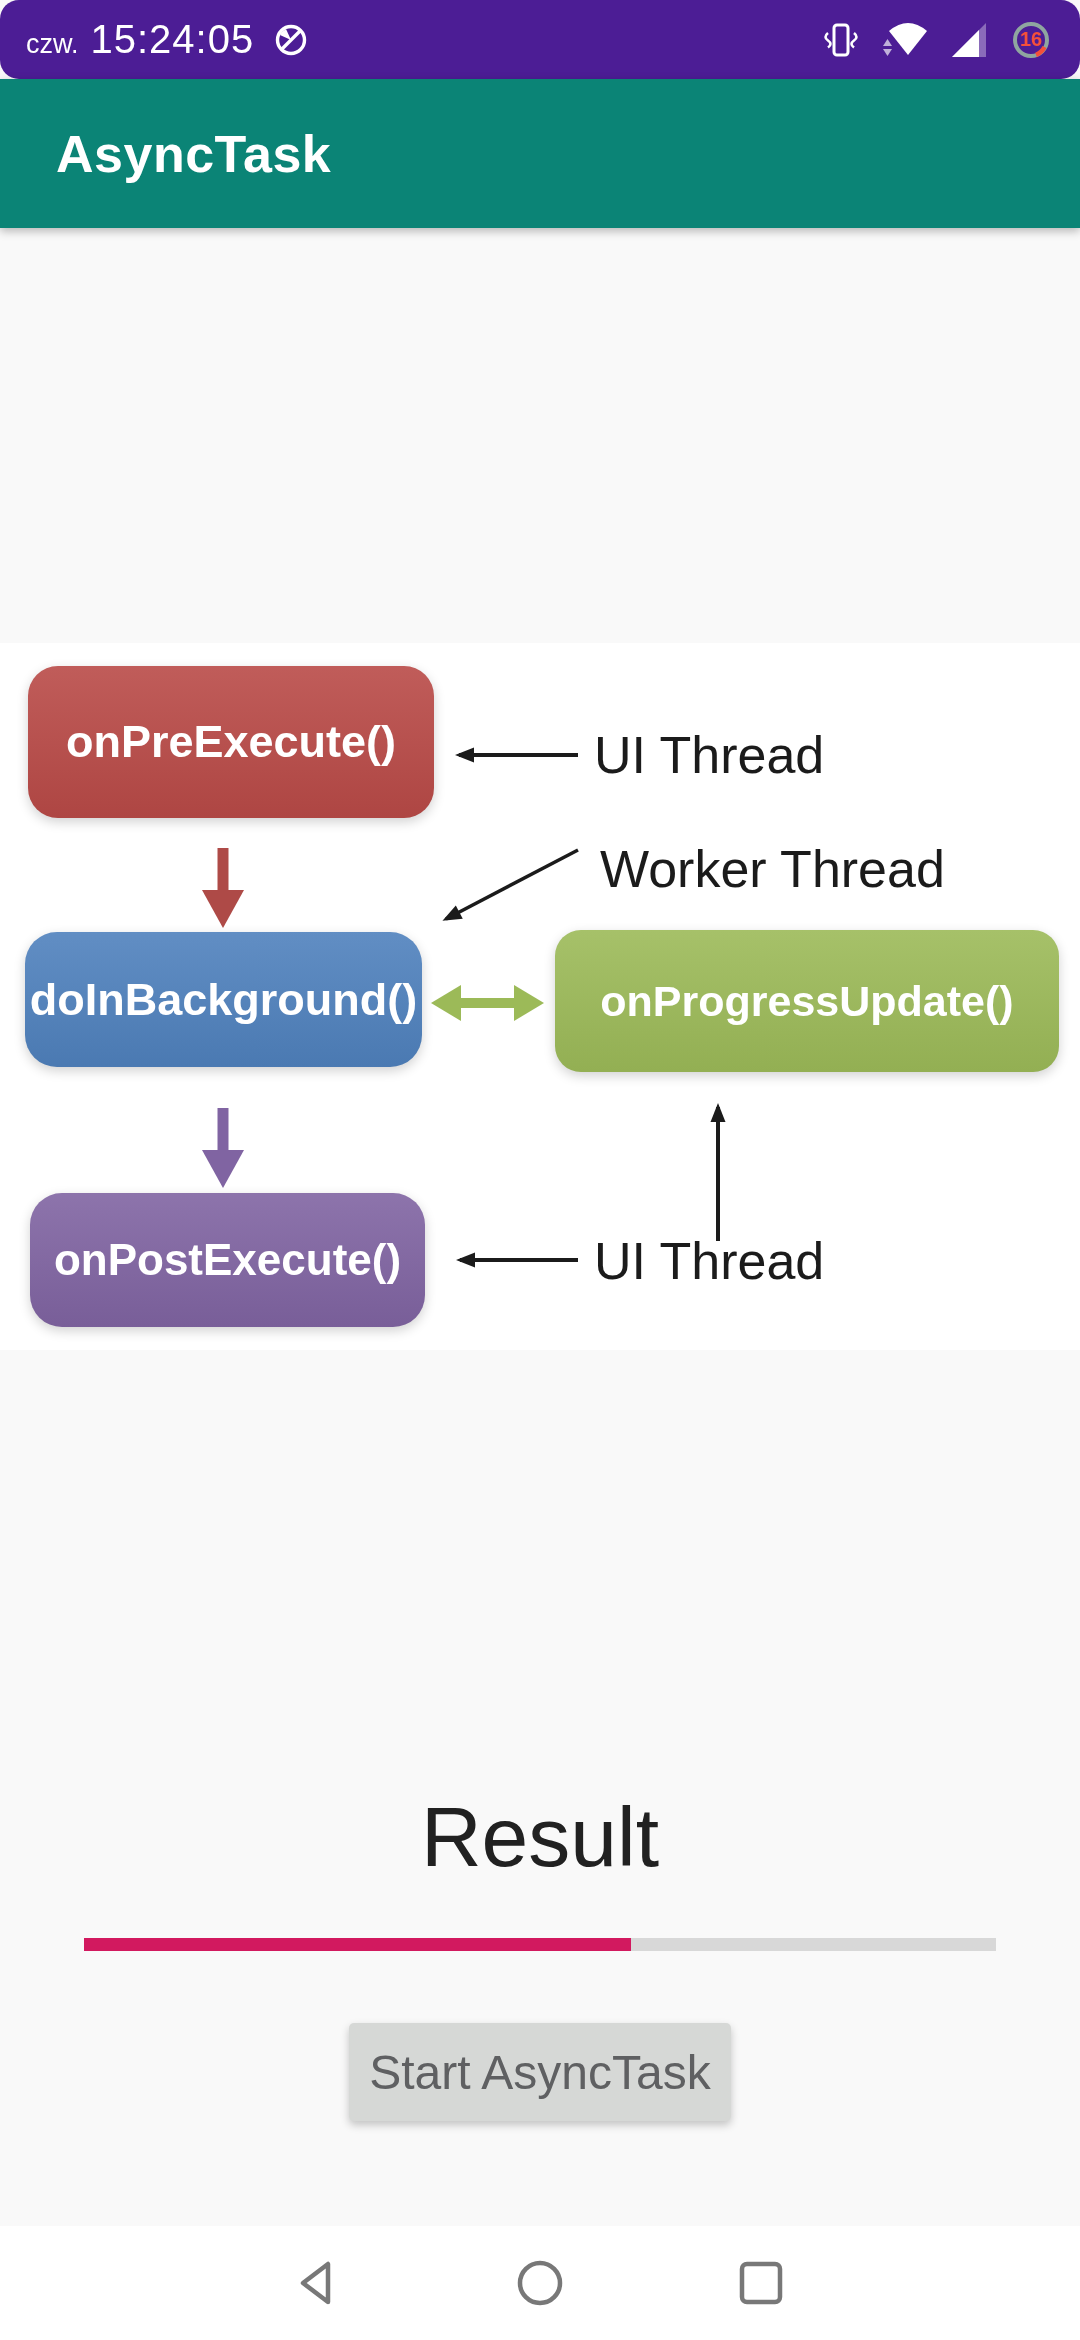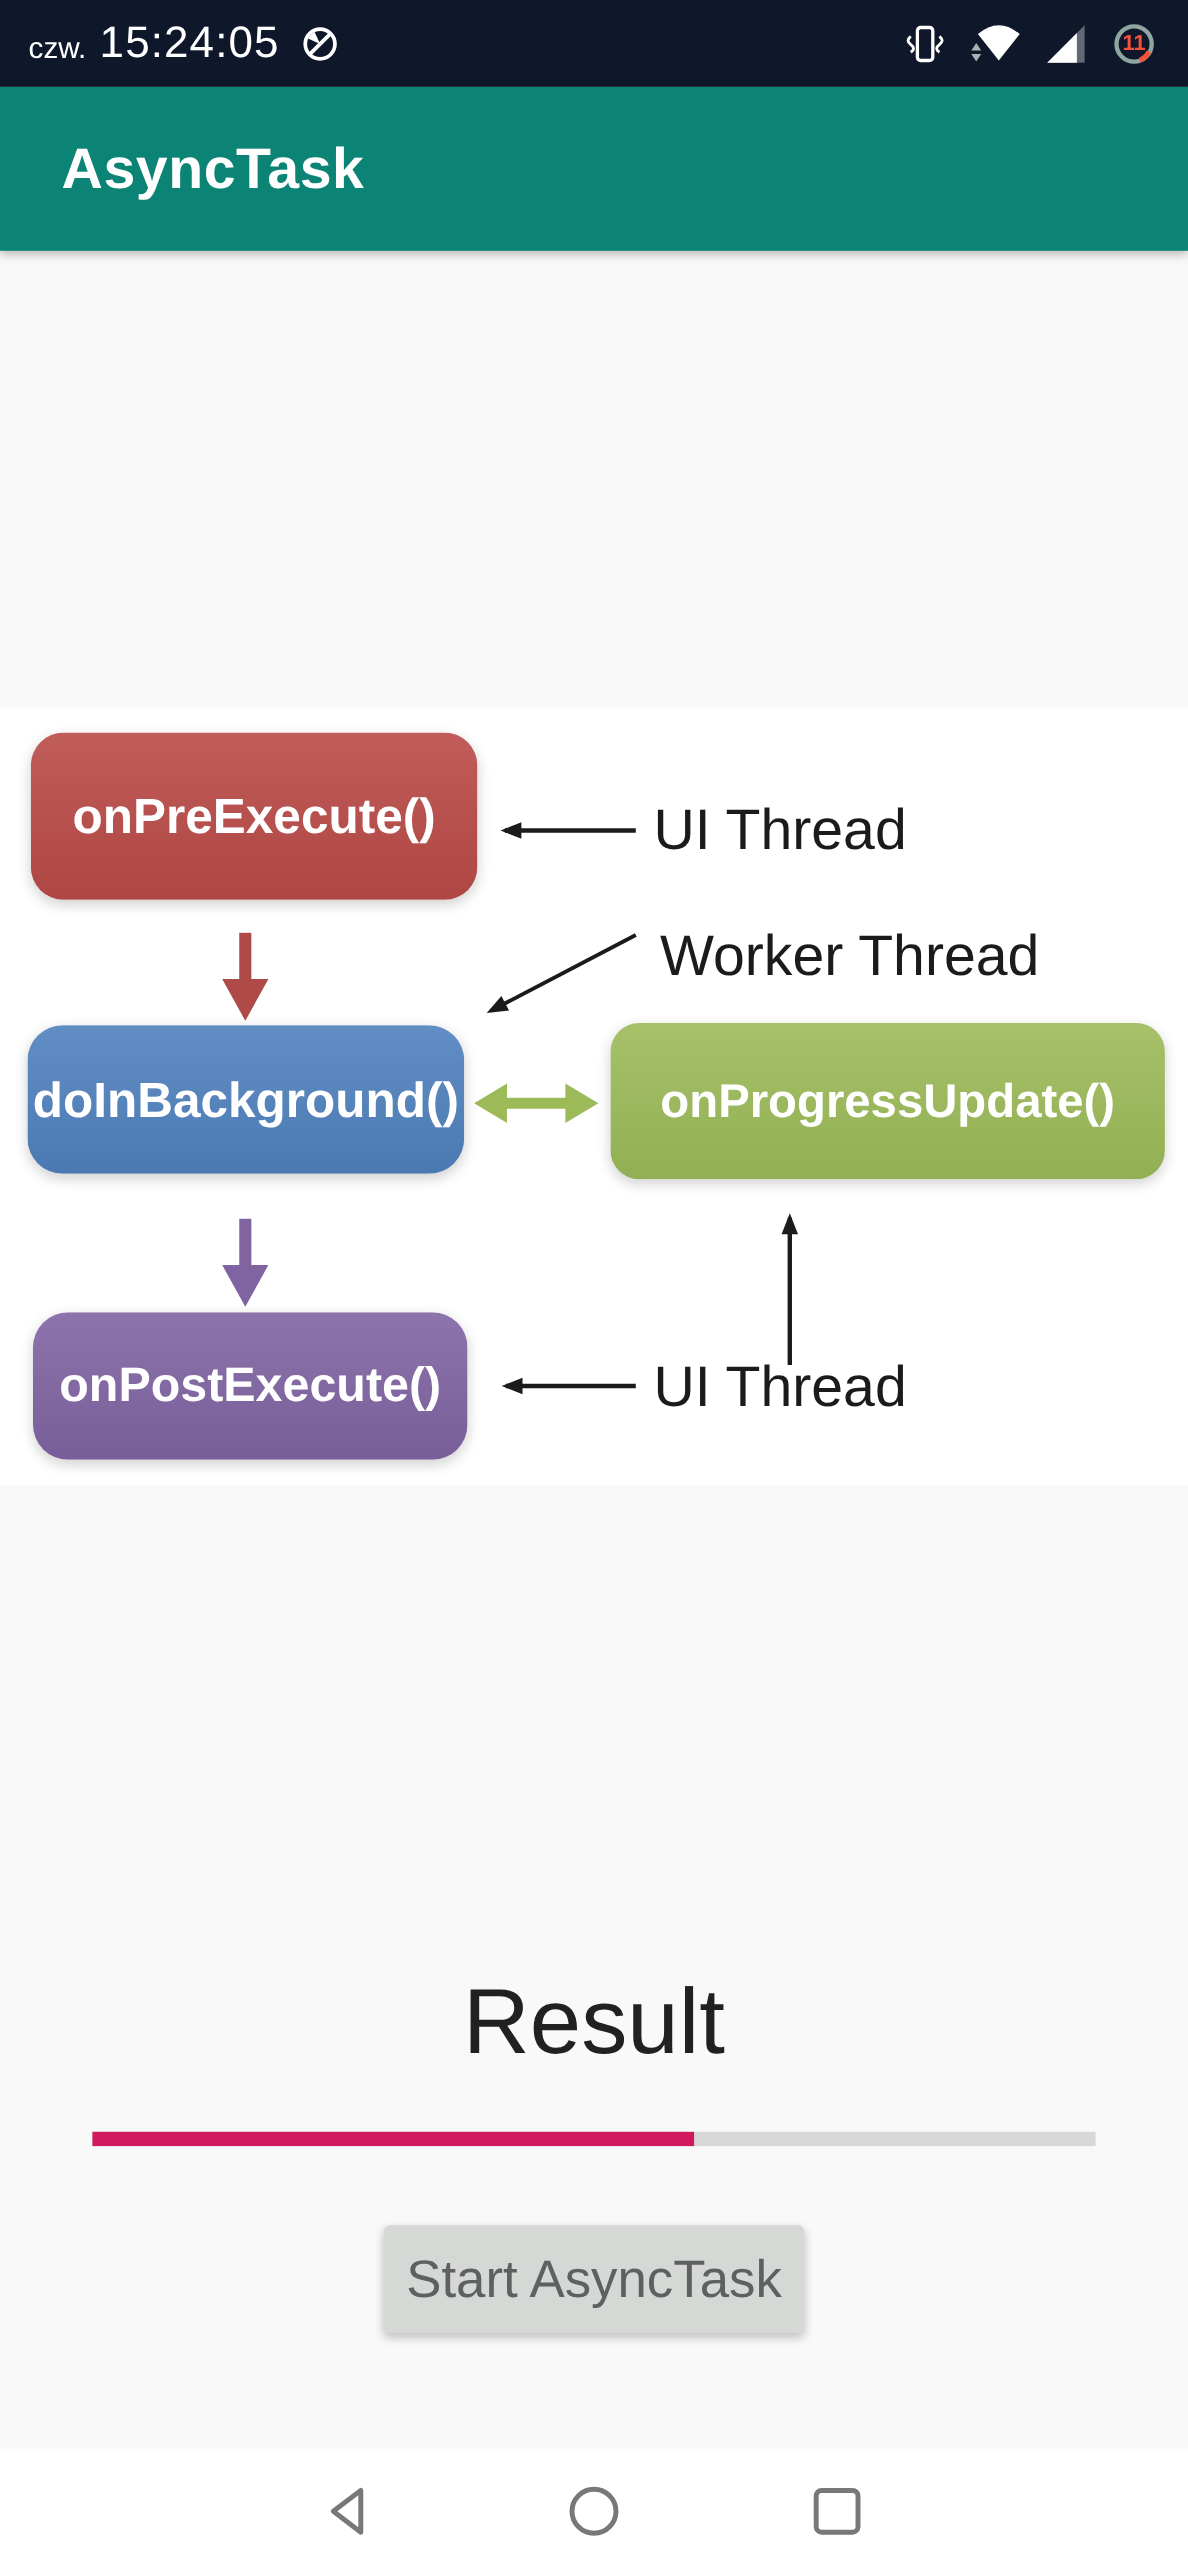--- a/index.html
+++ b/index.html
@@ -3,23 +3,23 @@
 <meta charset="utf-8">
 <style>
   html,body{margin:0;padding:0;background:#222;}
   .screen{
     position:relative;width:1080px;height:2340px;overflow:hidden;
     background:#f9f9f9;font-family:"Liberation Sans","DejaVu Sans",sans-serif;
     -webkit-font-smoothing:antialiased;
   }
   
   .status-bar{
-    position:absolute;top:0;left:0;right:0;height:79px;background:#0f172a;
+    position:absolute;top:0;left:0;right:0;height:79px;background:#4c1d95;
     display:flex;align-items:center;justify-content:space-between;
-    padding:0 26px;box-sizing:border-box;color:#fff;
+    padding:0 26px;box-sizing:border-box;color:#fff;border-radius:19px;
   }
   .sb-left{display:flex;align-items:center;}
   .sb-date{font-size:27px;margin-right:12px;margin-top:10px;}
   .sb-time{font-size:40px;letter-spacing:1px;}
   .sb-left svg{margin-left:18px;}
   .sb-right{display:flex;align-items:center;gap:18px;}
   .battery-wrap{position:relative;width:46px;height:46px;}
   .battery-num{
     position:absolute;left:0;top:0;width:46px;height:46px;
     display:flex;align-items:center;justify-content:center;
@@ -97,21 +97,21 @@
       </svg>
       <svg width="42" height="42" viewBox="0 0 42 42">
         <path d="M4,38 L38,38 L38,4 Z" fill="#ffffff" opacity="0.35"></path>
         <path d="M4,38 L31,38 L31,11 Z" fill="#ffffff"></path>
       </svg>
       <div class="battery-wrap">
         <svg width="46" height="46" viewBox="0 0 46 46">
           <circle cx="23" cy="23" r="16" fill="none" stroke="#8fa6a0" stroke-width="4"></circle>
           <path d="M36.5,30 A16,16 0 0 1 28,37.8" fill="none" stroke="#f4503a" stroke-width="4.5"></path>
         </svg>
-        <span class="battery-num">11</span>
+        <span class="battery-num">16</span>
       </div>
     </div>
   </div>
 
   <div class="app-bar">
     <span class="app-title">AsyncTask</span>
   </div>
 
   <div class="diagram">
     <svg class="arrows" viewBox="0 0 1080 707">

